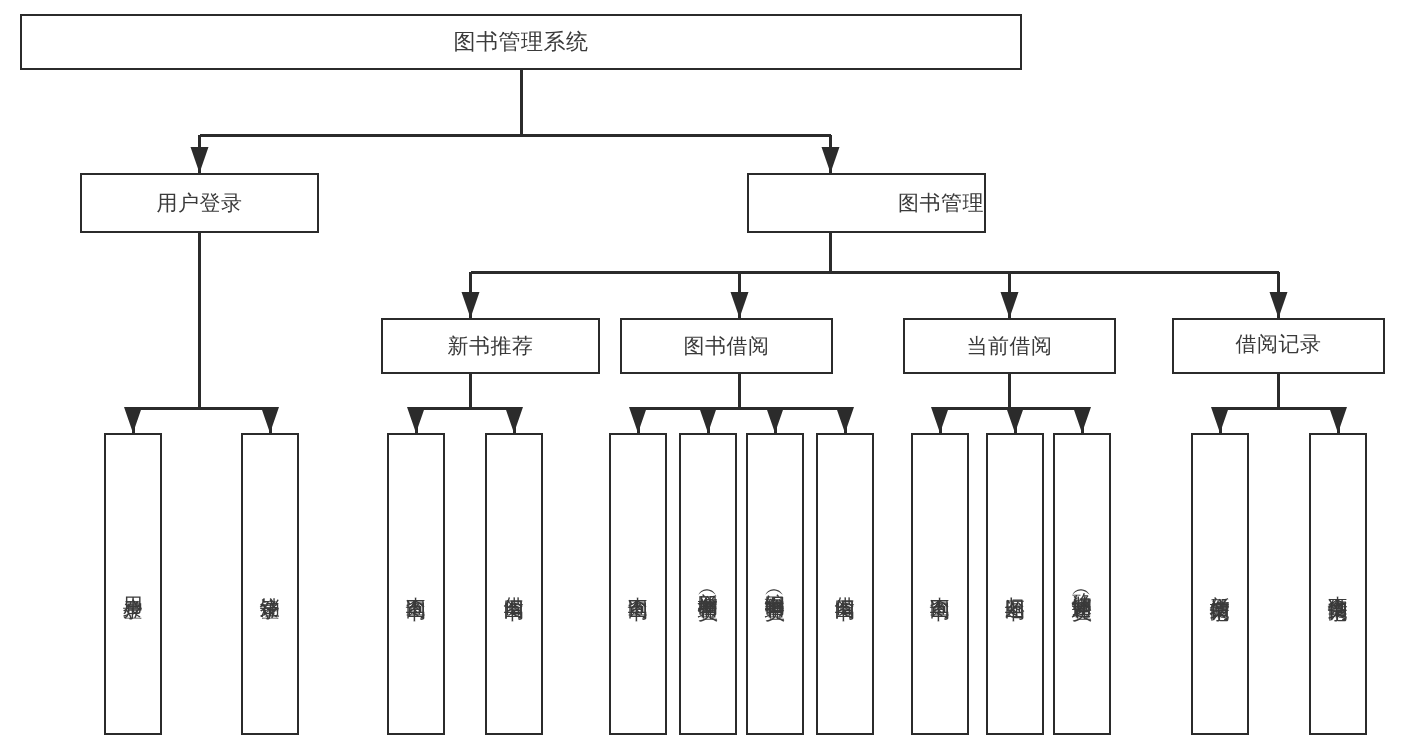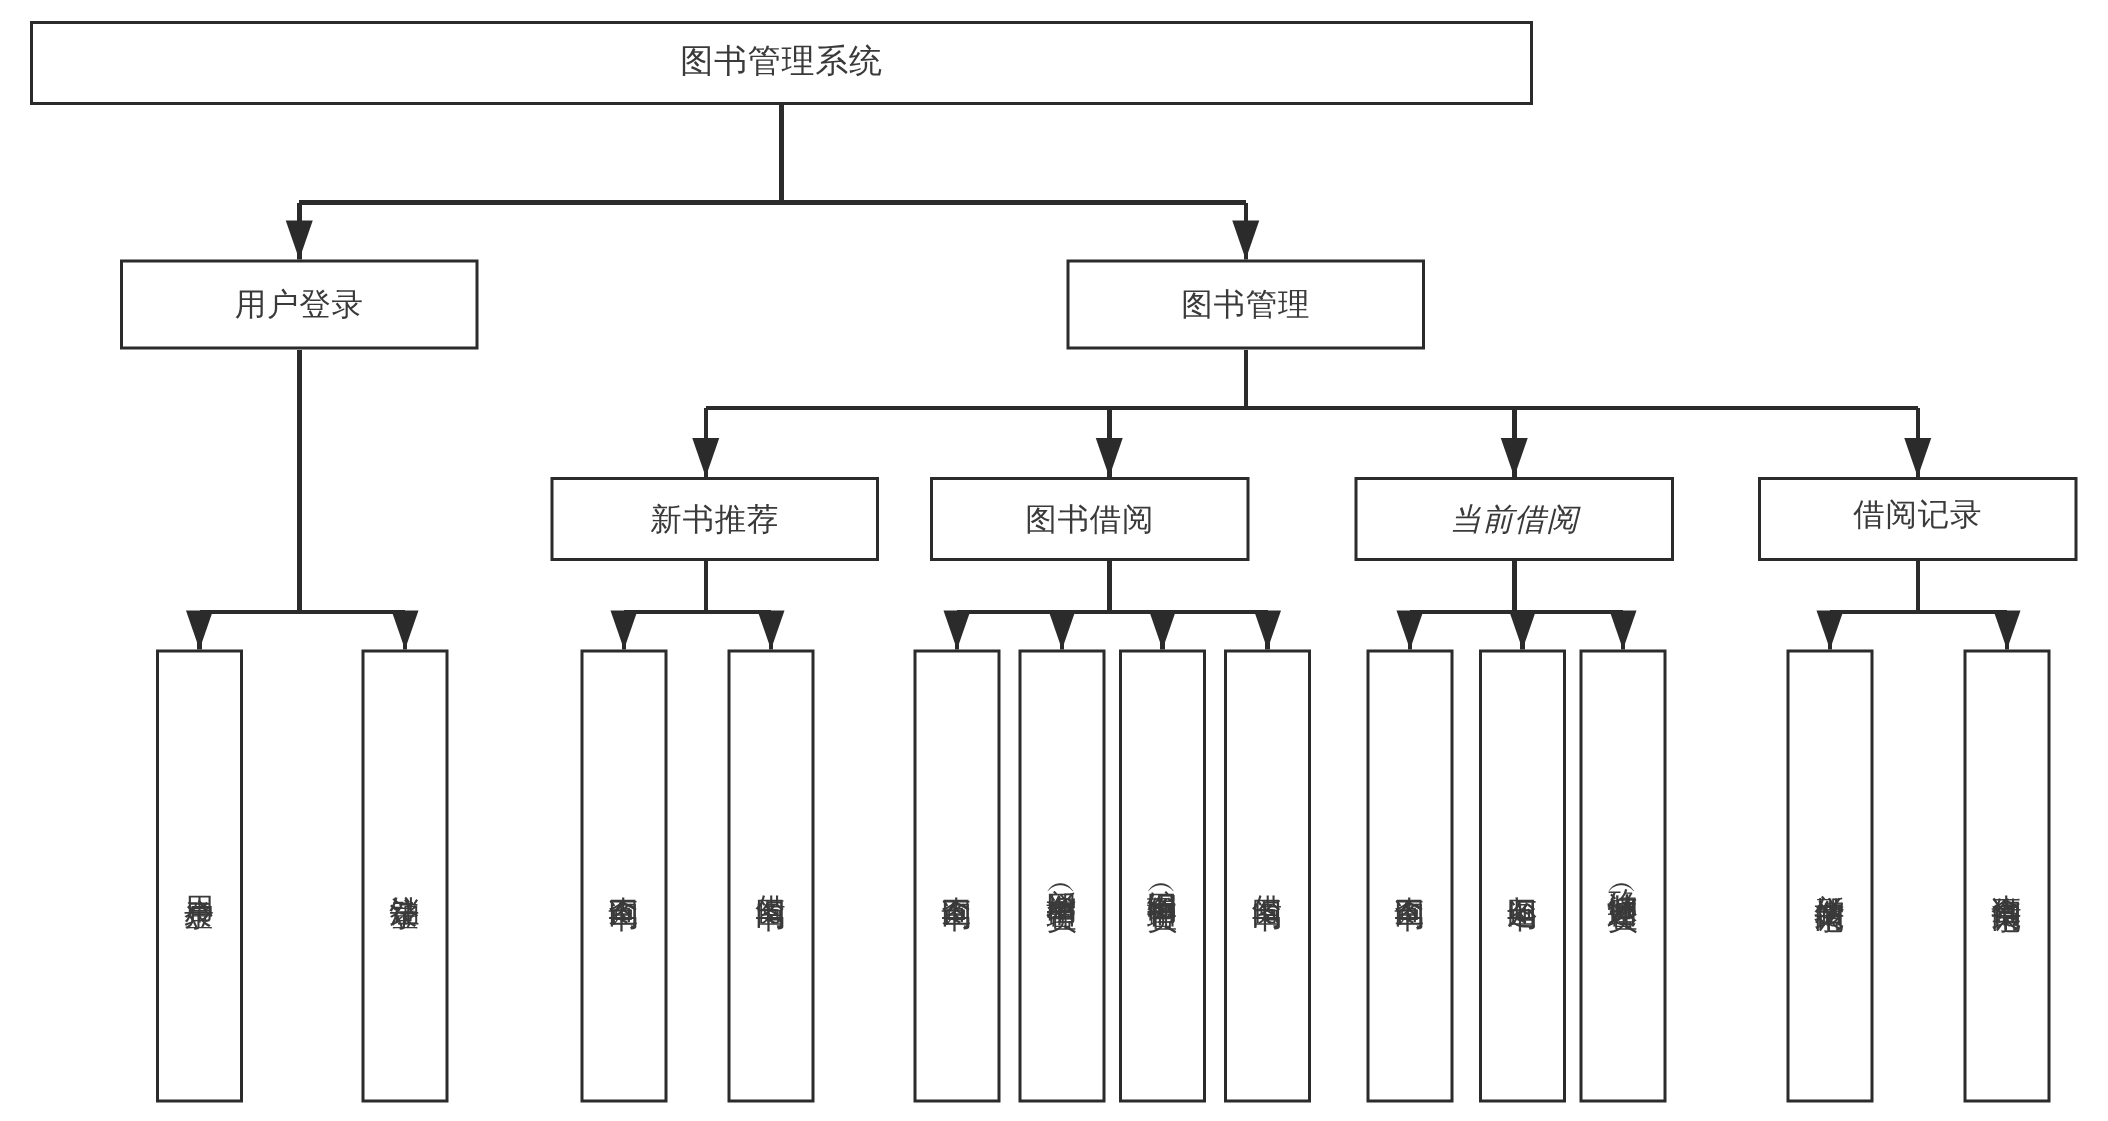--- a/index.html
+++ b/index.html
@@ -135,30 +135,30 @@
       <path d="M 1329 407 L 1347 407 L 1338 433 Z" fill="#2b2b2b"></path>
     </svg>
 
   <div id="nodes">
       <div class="node horiz root" style="left: 20px; top: 14px; width: 1002px; height: 56px;">
         <span class="label">图书管理系统</span>
       </div>
       <div class="node horiz" style="left: 80px; top: 173px; width: 239px; height: 60px;">
         <span class="label">用户登录</span>
       </div>
-      <div class="node horiz" style="left: 711px; top: 173px; width: 239px; height: 60px;">
+      <div class="node horiz" style="left: 747px; top: 173px; width: 239px; height: 60px; justify-content: flex-end;">
         <span class="label">图书管理</span>
       </div>
-      <div class="node horiz" style="left: 367px; top: 318px; width: 219px; height: 56px;">
+      <div class="node horiz" style="left: 381px; top: 318px; width: 219px; height: 56px;">
         <span class="label">新书推荐</span>
       </div>
       <div class="node horiz" style="left: 620px; top: 318px; width: 213px; height: 56px;">
         <span class="label">图书借阅</span>
       </div>
-      <div class="node horiz" style="left: 903px; top: 318px; width: 213px; height: 56px; font-style: italic;">
+      <div class="node horiz" style="left: 903px; top: 318px; width: 213px; height: 56px;">
         <span class="label">当前借阅</span>
       </div>
       <div class="node horiz" style="left: 1172px; top: 318px; width: 213px; height: 56px; font-family: Liberation Mono, monospace;">
         <span class="label">借阅记录</span>
       </div>
       <div class="node vert" style="left: 104px; top: 433px; width: 58px; height: 302px;">
         <span class="label">用户登录</span>
       </div>
       <div class="node vert" style="left: 241px; top: 433px; width: 58px; height: 302px;">
         <span class="label">注销登录</span>

